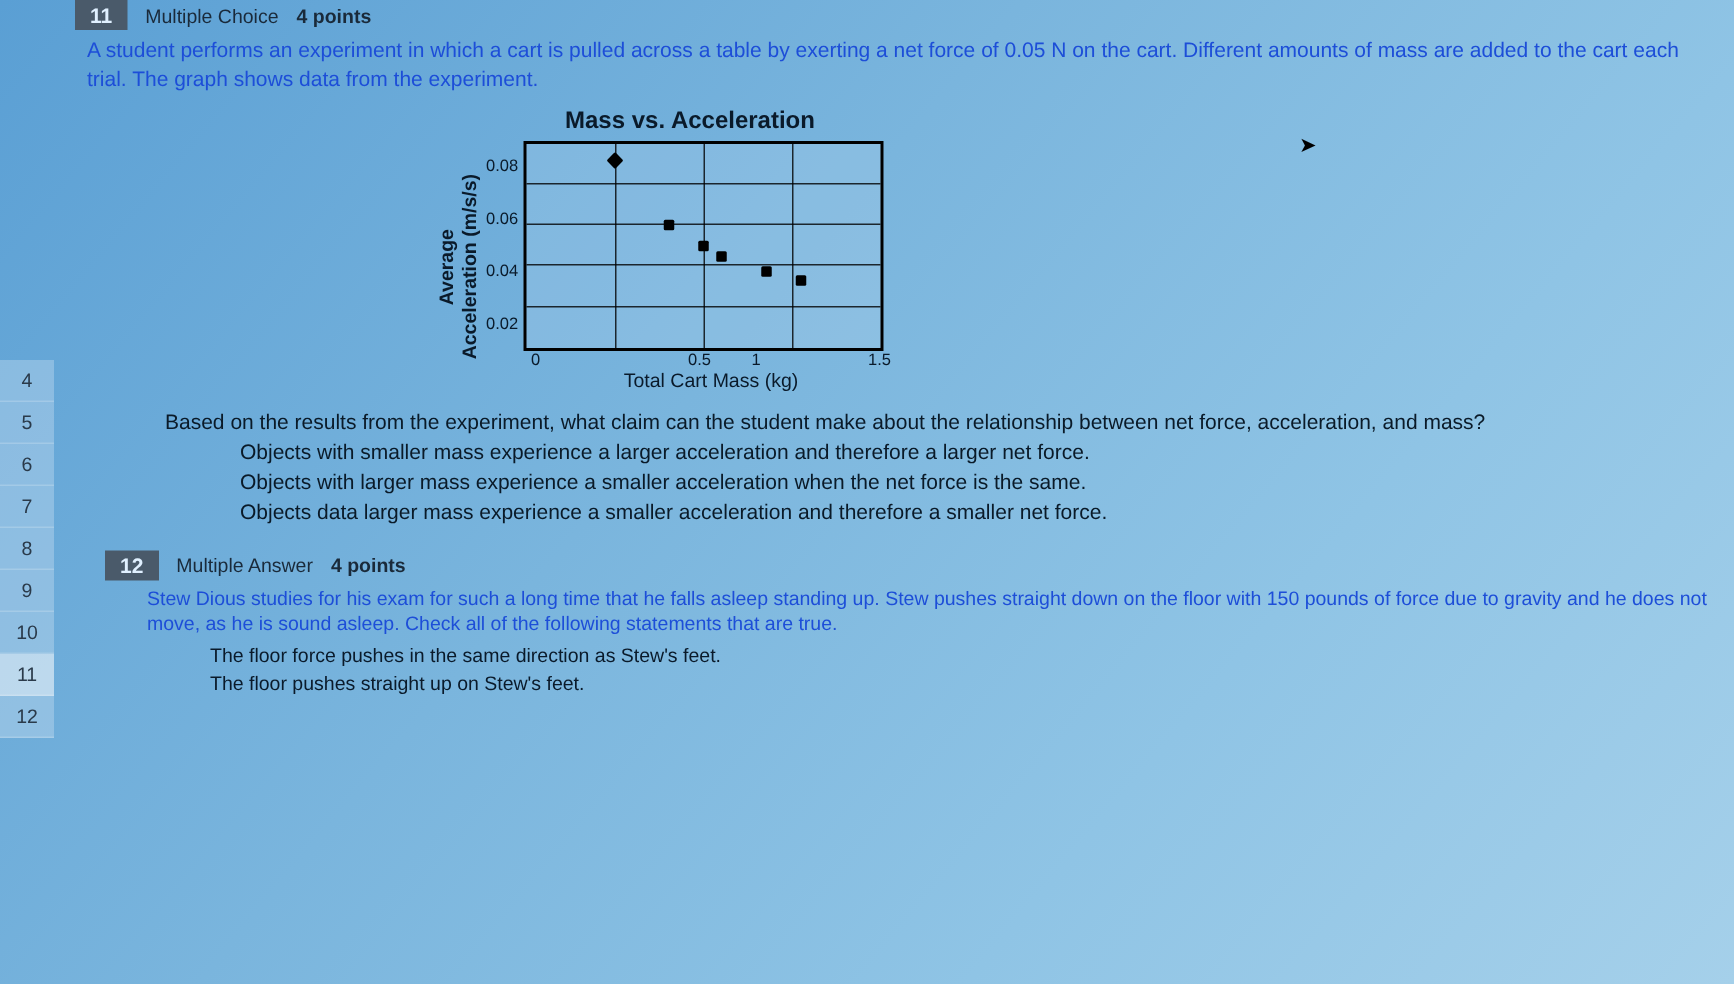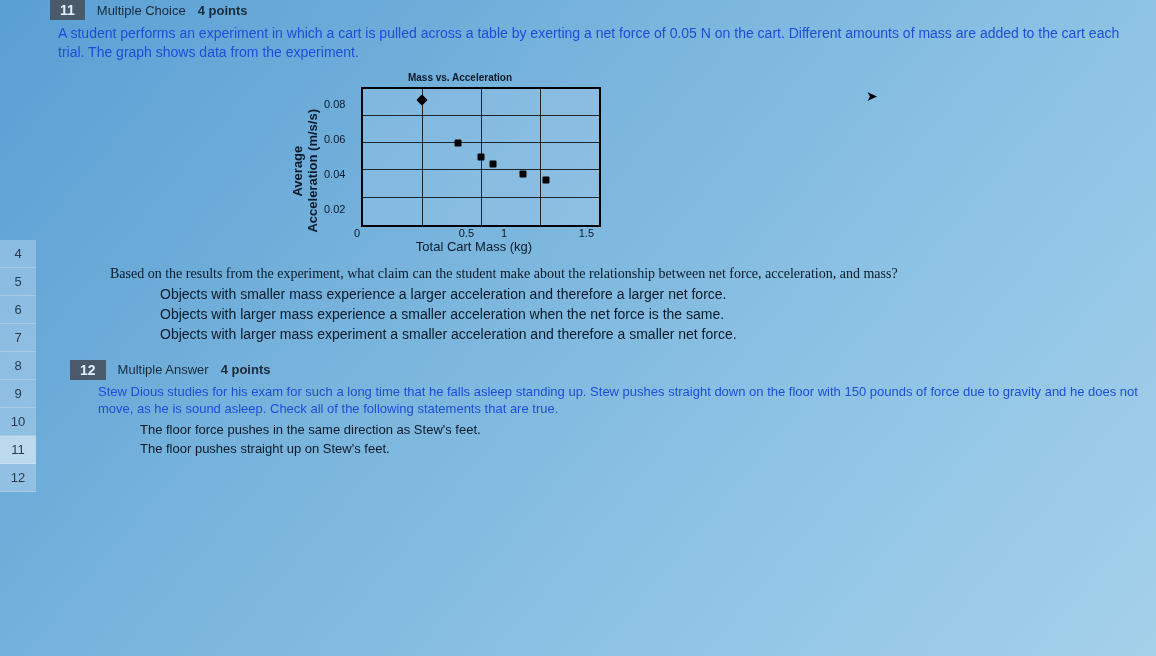--- a/index.html
+++ b/index.html
@@ -39,41 +39,41 @@
     padding: 2px 10px;
     font-size: 14px;
     font-weight: 600;
   }
   .q-type { font-size: 13px; color: #1a2a3a; }
   .q-points { font-size: 13px; color: #1a2a3a; font-weight: bold; }
   .q-text { font-size: 14px; color: #1d4ed8; line-height: 1.35; margin-left: 8px; }
   .q-text-11 { font-size: 14px; }
 
   .chart-wrap { margin: 10px 0 12px 240px; width: 340px; }
-  .chart-title { text-align: center; font-weight: 700; font-size: 10px; margin-bottom: 4px; }
+  .chart-title { text-align: center; font-weight: 700; font-size: 16px; margin-bottom: 4px; }
   .chart-row { display: flex; align-items: center; }
   .ylabel { writing-mode: vertical-rl; transform: rotate(180deg); font-weight: 700; font-size: 13px; text-align: center; margin-right: 4px; }
   .plot-col { }
   .plot-area-row { display: flex; }
-  .yticks { display: flex; flex-direction: column; justify-content: space-around; font-size: 11px; text-align: right; padding-right: 16px; height: 140px; }
+  .yticks { display: flex; flex-direction: column; justify-content: space-around; font-size: 11px; text-align: right; padding-right: 4px; height: 140px; }
   .plot {
     width: 240px; height: 140px;
     border: 2px solid #000;
     position: relative;
     background: rgba(200,225,245,0.2);
   }
   .grid-v { position: absolute; top: 0; bottom: 0; width: 1px; background: #000; opacity: 0.8; }
   .grid-h { position: absolute; left: 0; right: 0; height: 1px; background: #000; opacity: 0.8; }
   .pt { position: absolute; width: 7px; height: 7px; background: #000; border-radius: 1px; transform: translate(-50%, 50%); }
   .pt.diamond { transform: translate(-50%, 50%) rotate(45deg); width: 8px; height: 8px; }
   .xticks { display: flex; font-size: 11px; margin-left: 30px; width: 240px; }
   .xticks span { flex: 1; text-align: left; }
   .xlabel { text-align: center; font-weight: 400; font-size: 13px; margin-left: 30px; width: 240px; }
 
-  .prompt { font-size: 14px; margin: 8px 0 4px 60px; color: #0a1a28; font-family: Liberation Serif, serif; }
+  .prompt { font-size: 14px; margin: 8px 0 4px 60px; color: #0a1a28; }
   .option { font-size: 14px; margin: 4px 0 4px 110px; color: #0a1a28; cursor: pointer; }
 
   .q12 { margin-top: 18px; margin-left: 20px; }
   .q12 .q-text { font-size: 13px; margin-left: 28px; margin-top: 2px; line-height: 1.3; }
   .q12 .option12 { font-size: 13px; margin: 4px 0 2px 70px; cursor: pointer; }
 
   .cursor-arrow { position: absolute; left: 866px; top: 88px; font-size: 14px; color: #000; pointer-events: none; }
 </style>
 </head>
 <body>
@@ -135,21 +135,21 @@
             <span style="text-align:right">1.5</span>
           </div>
           <div class="xlabel">Total Cart Mass (kg)</div>
         </div>
       </div>
     </div>
 
     <div class="prompt">Based on the results from the experiment, what claim can the student make about the relationship between net force, acceleration, and mass?</div>
     <div class="option">Objects with smaller mass experience a larger acceleration and therefore a larger net force.</div>
     <div class="option">Objects with larger mass experience a smaller acceleration when the net force is the same.</div>
-    <div class="option">Objects with larger mass experiment a smaller acceleration and therefore a smaller net force.</div>
+    <div class="option">Objects data larger mass experience a smaller acceleration and therefore a smaller net force.</div>
   </div>
 
   <div class="q12">
     <div class="q-header">
       <div class="q-num">12</div>
       <div class="q-type">Multiple Answer</div>
       <div class="q-points">4 points</div>
     </div>
     <div class="q-text">Stew Dious studies for his exam for such a long time that he falls asleep standing up. Stew pushes straight down on the floor with 150 pounds of force due to gravity and he does not move, as he is sound asleep. Check all of the following statements that are true.</div>
     <div class="option12">The floor force pushes in the same direction as Stew's feet.</div>

